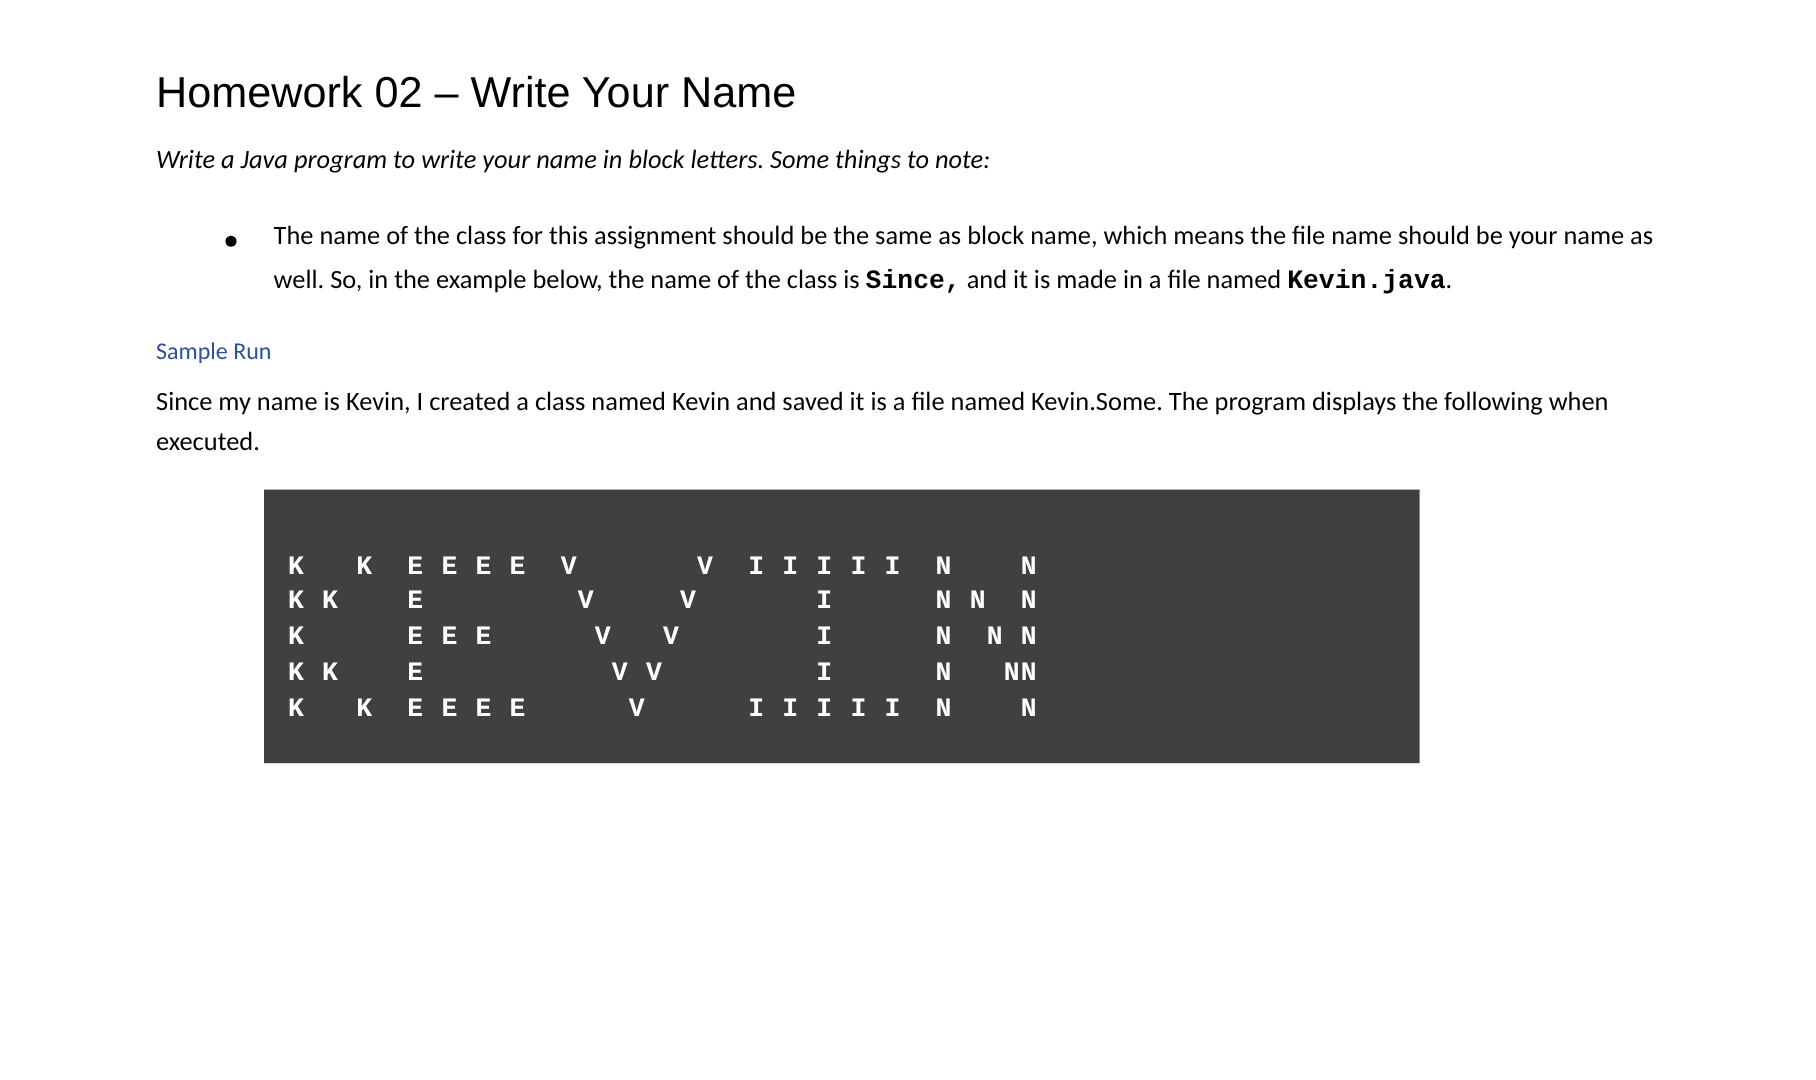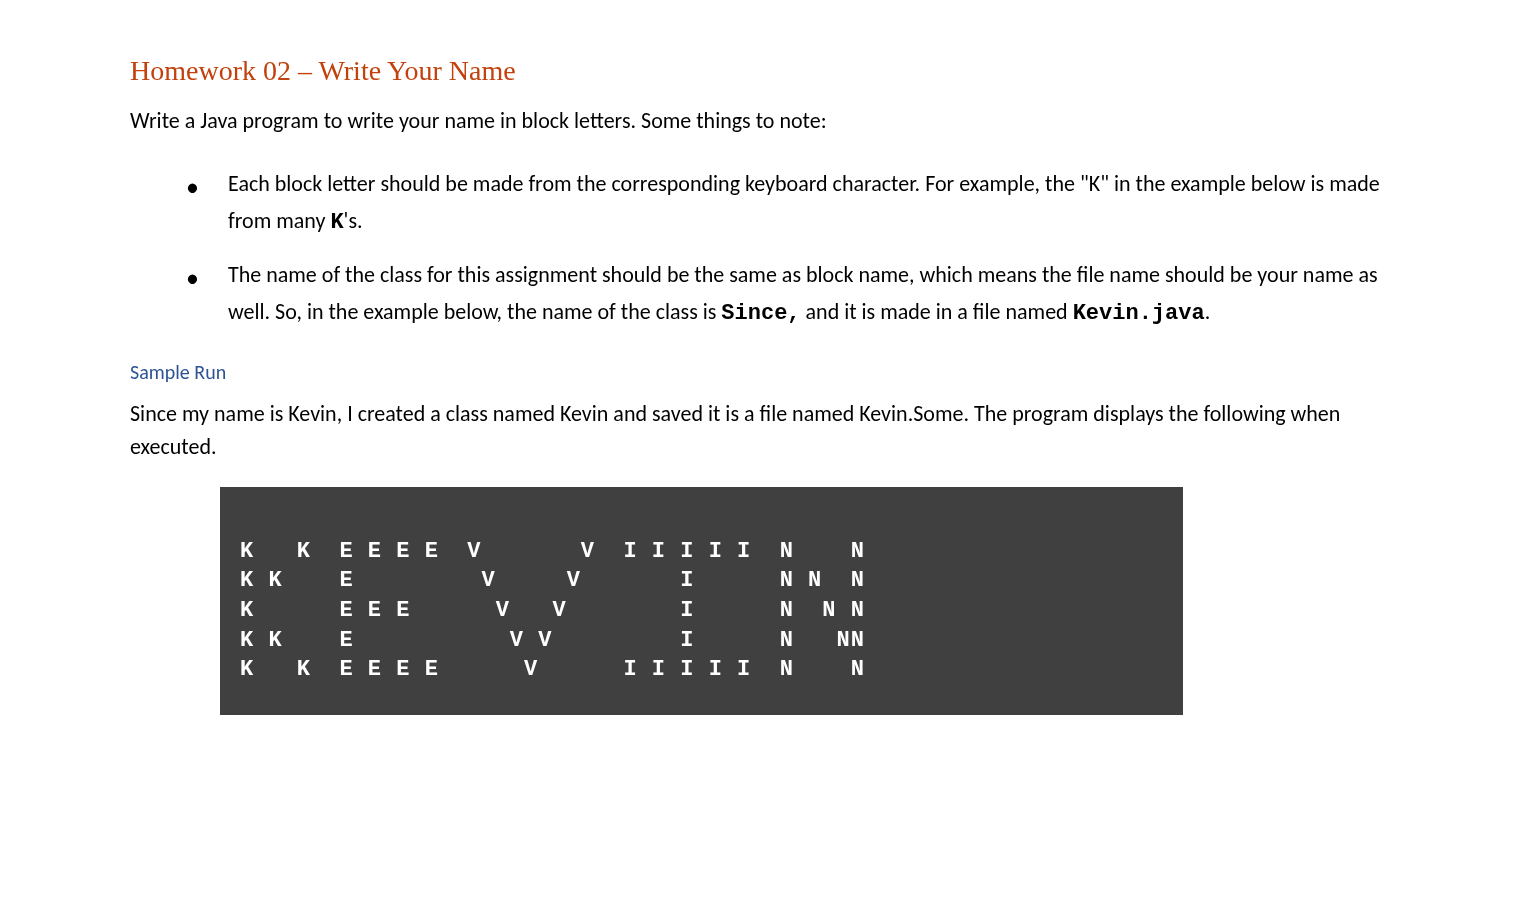--- a/index.html
+++ b/index.html
@@ -10,36 +10,37 @@
     body {
       font-family: Calibri, 'Segoe UI', Arial, sans-serif;
       background: #ffffff;
       width: 1513px;
       padding: 50px 130px 60px 130px;
       font-size: 22px;
       line-height: 1.5;
       color: #000000;
     }
     h1 {
-      color: #c2410c;
-      font-size: 28px;
+      color: #000000;
+      font-size: 36px;
       font-weight: 400;
       margin-bottom: 12px;
-      font-family: Liberation Serif, serif;
+      font-family: Liberation Sans, sans-serif;
     }
     h2 {
       color: #2E5395;
       font-size: 20px;
       font-weight: 400;
       margin-top: 24px;
       margin-bottom: 10px;
       font-family: Calibri, 'Segoe UI', Arial, sans-serif;
     }
     p.intro {
       margin-bottom: 28px;
+      font-style: italic;
     }
     p.sample-desc {
       margin-bottom: 24px;
     }
     ul {
       list-style: none;
       padding-left: 70px;
       margin-bottom: 10px;
     }
     li {
@@ -76,23 +77,20 @@
   </style>
 </head>
 <body>
 
 <h1>Homework 02 – Write Your Name</h1>
 
 <p class="intro">Write a Java program to write your name in block letters. Some things to note:</p>
 
 <ul>
   <li>
-    <span>Each block letter should be made from the corresponding keyboard character. For example, the "K" in the example below is made from many </span><span class="mono">K</span><span>'s.</span>
-  </li>
-  <li>
     <span>The name of the class for this assignment should be the same as block name, which means the file name should be your name as well. So, in the example below, the name of the class is </span><span class="mono">Since,</span><span> and it is made in a file named </span><span class="mono">Kevin.java</span><span>.</span>
   </li>
 </ul>
 
 <h2>Sample Run</h2>
 
 <p class="sample-desc">Since my name is Kevin, I created a class named Kevin and saved it is a file named Kevin.Some. The program displays the following when executed.</p>
 
 <div class="code-block"><span>K   K  E E E E  V       V  I I I I I  N    N</span>
 <span>K K    E         V     V       I      N N  N</span>

